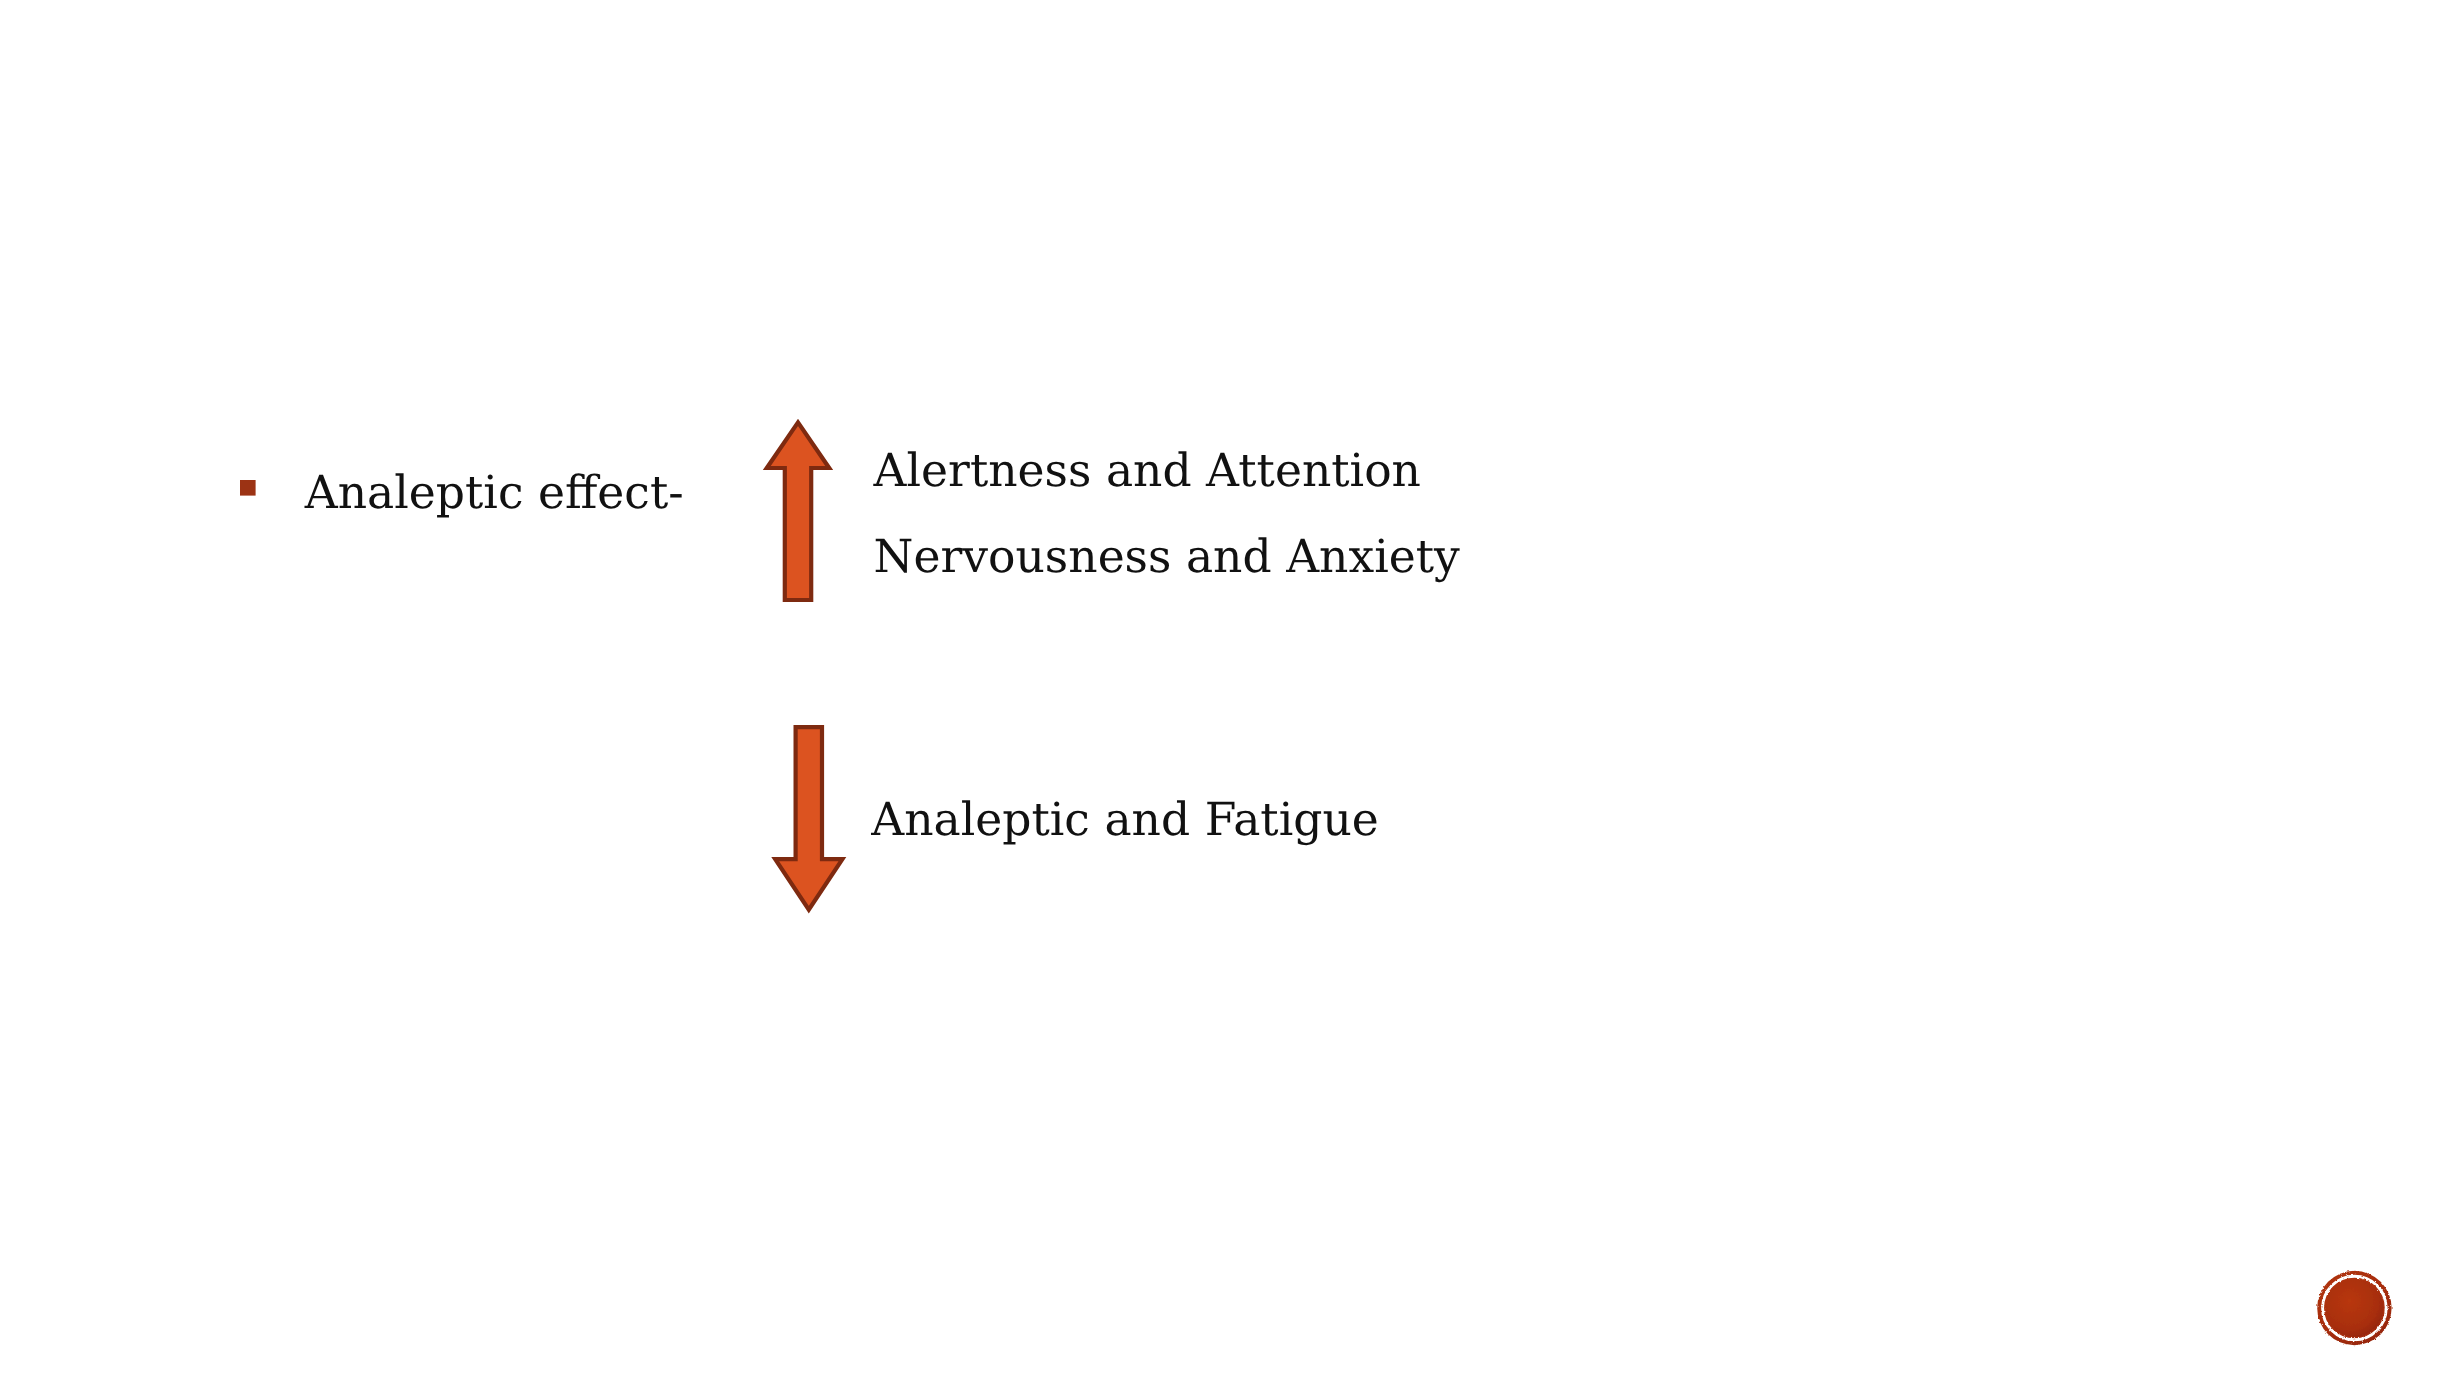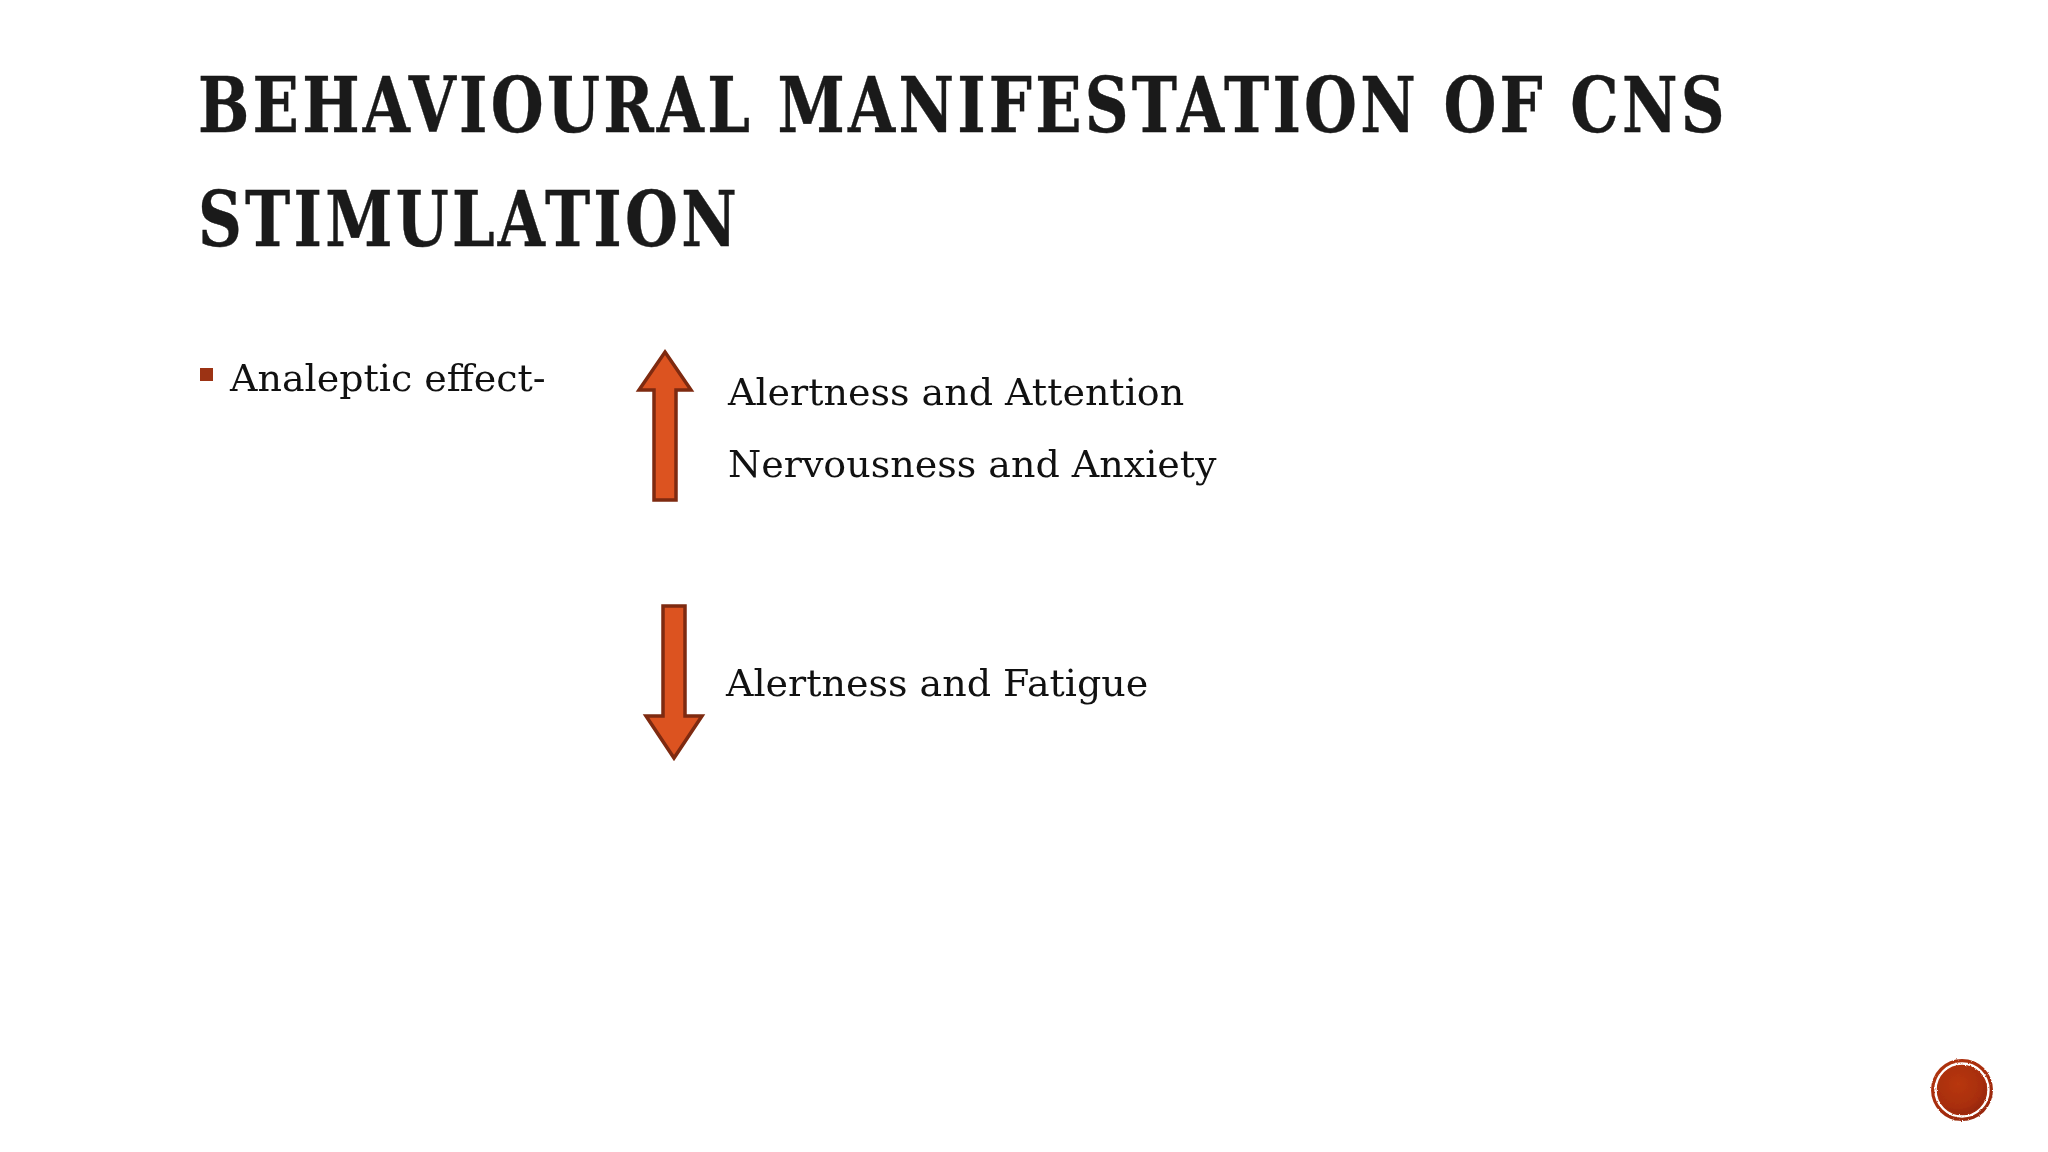--- a/index.html
+++ b/index.html
@@ -92,43 +92,39 @@
     top: 1058px;
     width: 64px;
     height: 64px;
   }
 </style>
 </head>
 <body>
 
 <div class="slide">
 
-  <div class="title-block">
-    <div class="title-line">BEHAVIOURAL MANIFESTATION OF CNS</div>
-    <div class="title-line second">STIMULATION</div>
-  </div>
 
-  <div class="bullet-row" style="left:200px; top:356px;">
+  <div class="bullet-row" style="left:200px; top:388px;gap:24px;">
     <span class="bullet-mark"></span>
     <span class="body-text">Analeptic effect-</span>
   </div>
 
   <svg class="arrow-svg" style="left:634px; top:348px;" width="62" height="156" viewBox="0 0 62 156">
     <polygon points="31,4 57,42 42,42 42,152 20,152 20,42 5,42" fill="#DC5320" stroke="#7E2A10" stroke-width="3.5" stroke-linejoin="miter"></polygon>
   </svg>
 
   <div class="plain-row body-text" style="left:728px; top:442px;">Nervousness and Anxiety</div>
 
   <div class="plain-row body-text" style="left:728px; top:370px;">Alertness and Attention</div>
 
   <svg class="arrow-svg" style="left:640px; top:602px;" width="68" height="160" viewBox="0 0 68 160">
     <polygon points="23,4 45,4 45,114 62,114 34,156 6,114 23,114" fill="#DC5320" stroke="#7E2A10" stroke-width="3.5" stroke-linejoin="miter"></polygon>
   </svg>
 
-  <div class="plain-row body-text" style="left:726px; top:661px;">Alertness and Fatigue</div>
+  <div class="plain-row body-text" style="left:726px; top:661px;">Analeptic and Fatigue</div>
 
 
   <svg class="stamp" viewBox="0 0 64 64">
     <defs>
       <radialGradient id="stampgrad" cx="42%" cy="38%" r="70%">
         <stop offset="0%" stop-color="#B8370F"></stop>
         <stop offset="70%" stop-color="#A82E0C"></stop>
         <stop offset="100%" stop-color="#8F2408"></stop>
       </radialGradient>
       <filter id="rough">

